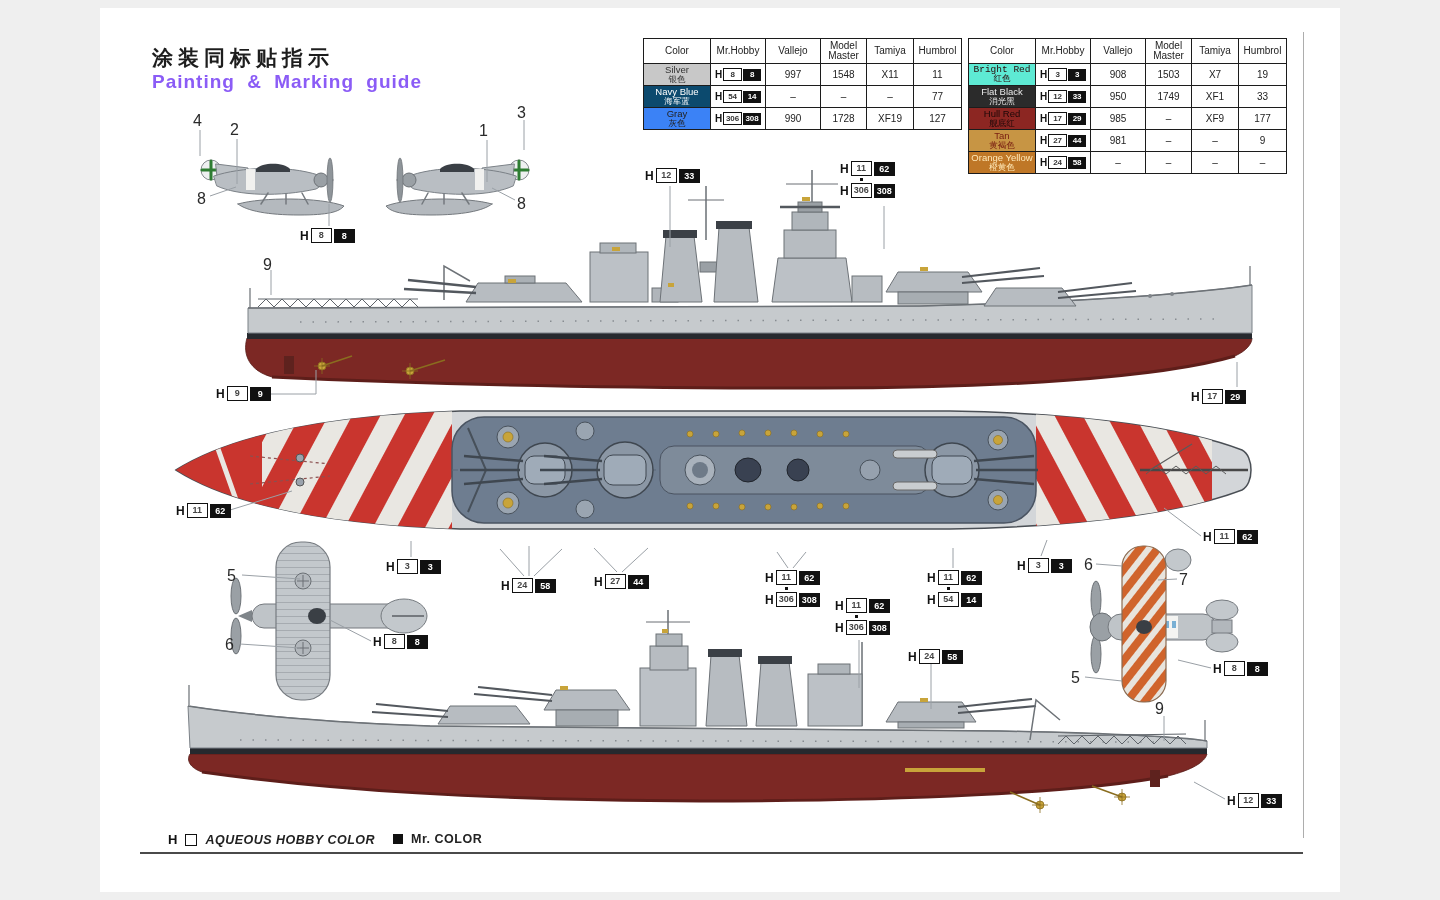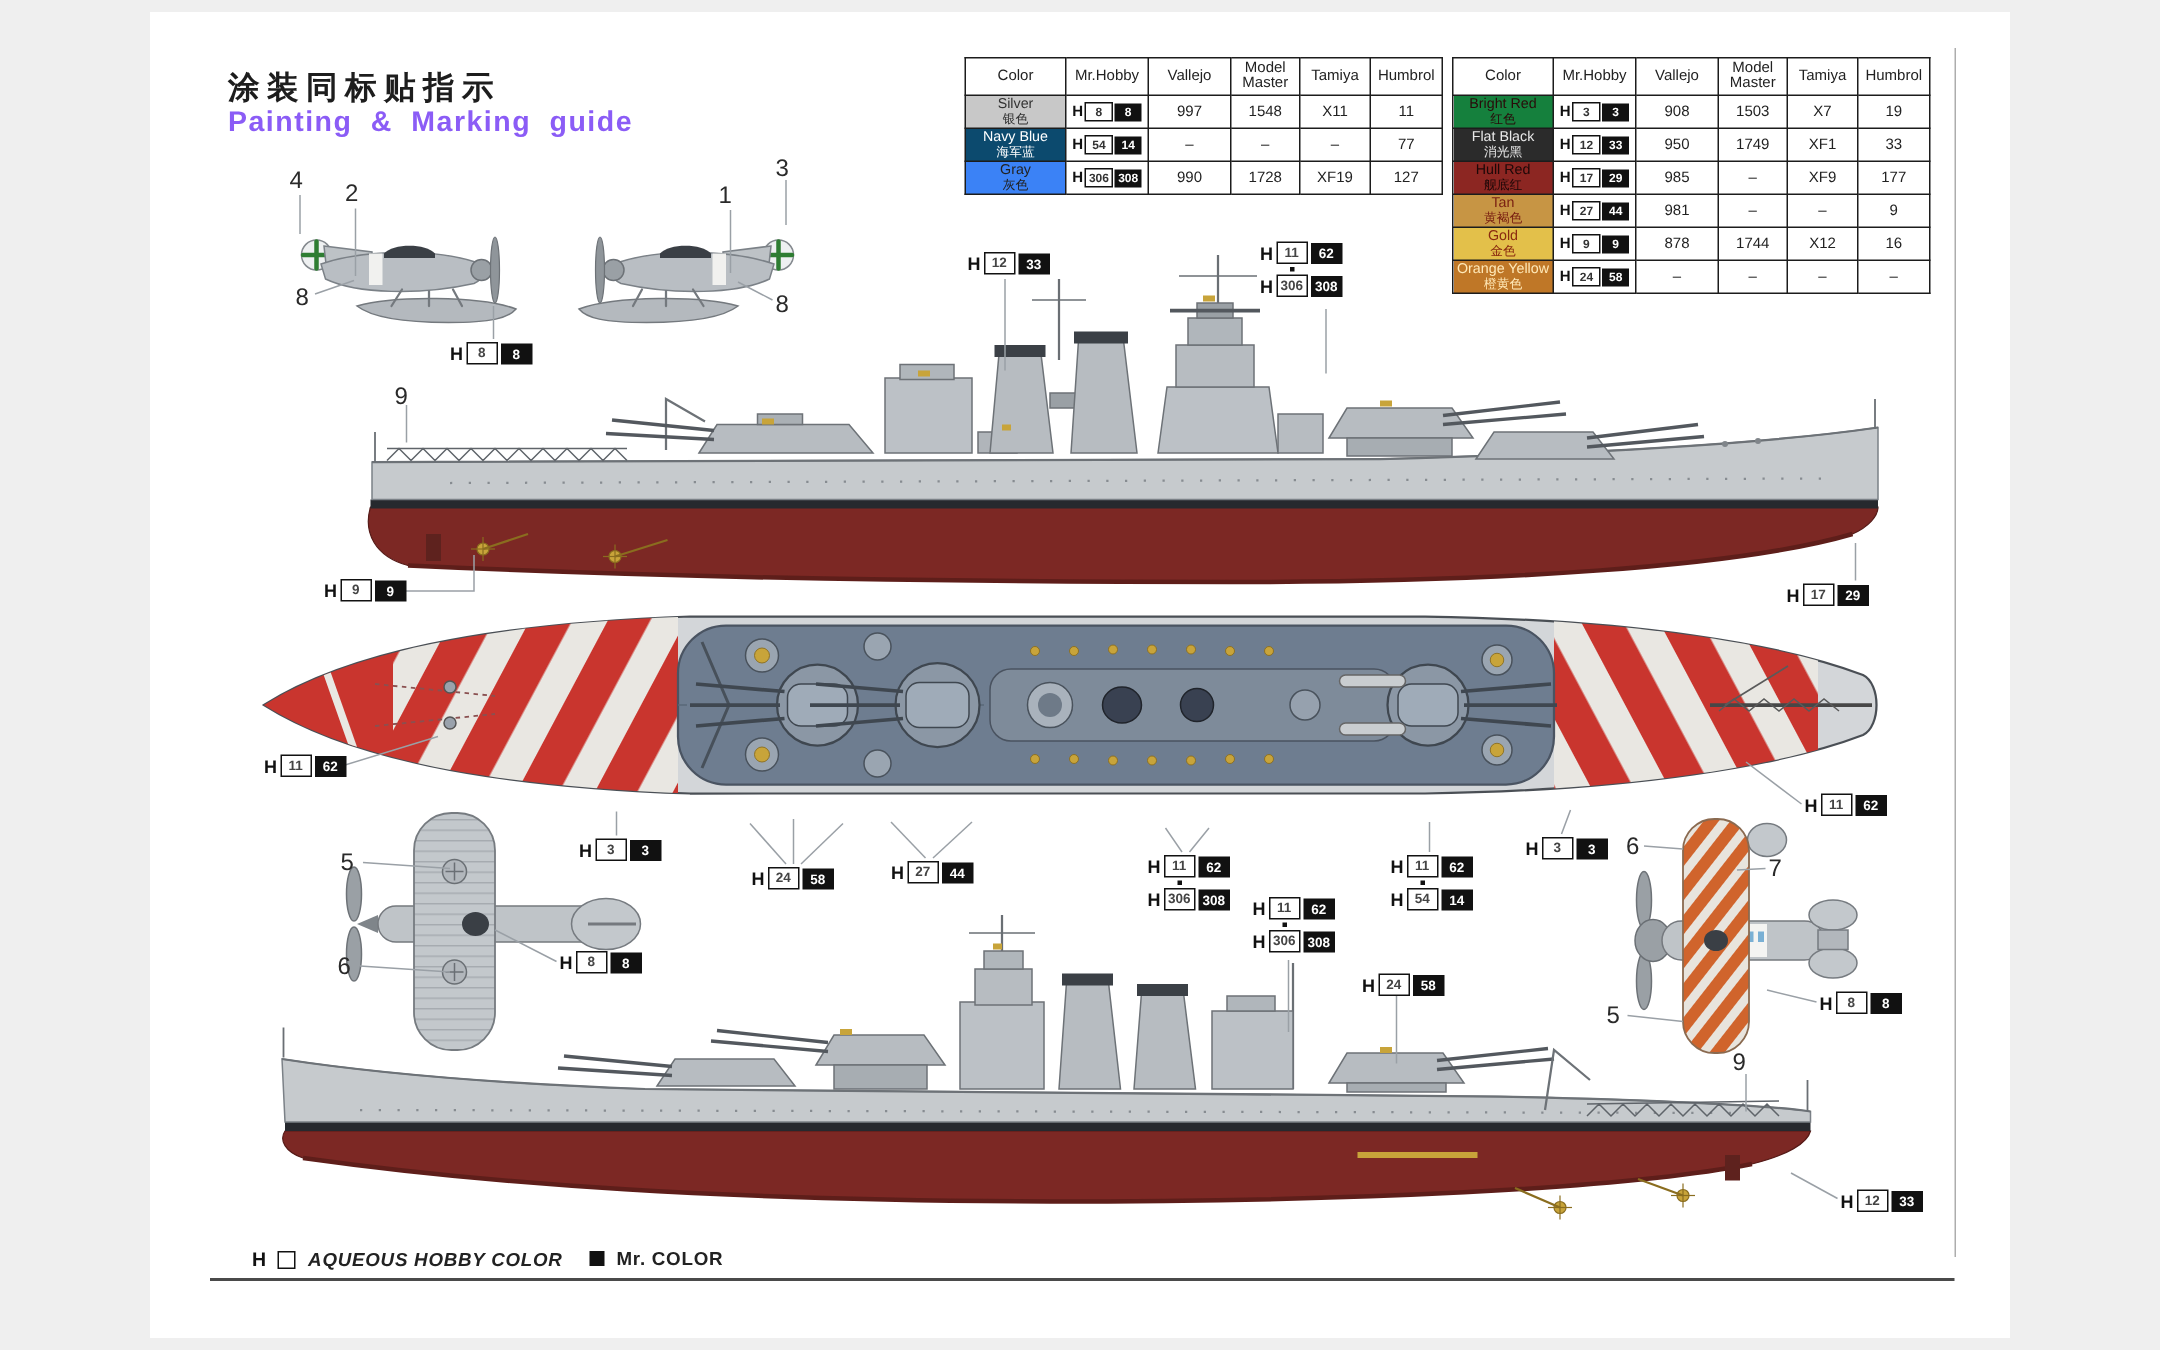--- a/index.html
+++ b/index.html
@@ -452,21 +452,21 @@
           <th>Color</th>
           <th>Mr.Hobby</th>
           <th>Vallejo</th>
           <th>Model Master</th>
           <th>Tamiya</th>
           <th>Humbrol</th>
         </tr>
       </thead>
     <tbody>
         <tr>
-          <td class="swatch" style="background: #15803d; color: rgb(42, 10, 10);">
+          <td class="swatch" style="background: #5eead4; color: rgb(42, 10, 10); font-family: Liberation Mono, monospace;">
             <div class="nm">Bright Red</div>
             <div class="cn">红色</div>
           </td>
           <td>
             <span class="tchip">
               <span class="h">H</span>
               <span class="w">3</span>
               <span class="b">3</span>
             </span>
           </td>
@@ -518,37 +518,20 @@
             <span class="tchip">
               <span class="h">H</span>
               <span class="w">27</span>
               <span class="b">44</span>
             </span>
           </td>
           <td>981</td>
           <td>–</td>
           <td>–</td>
           <td>9</td>
-        </tr>
-        <tr>
-          <td class="swatch" style="background: rgb(227, 192, 74); color: rgb(138, 42, 16);">
-            <div class="nm">Gold</div>
-            <div class="cn">金色</div>
-          </td>
-          <td>
-            <span class="tchip">
-              <span class="h">H</span>
-              <span class="w">9</span>
-              <span class="b">9</span>
-            </span>
-          </td>
-          <td>878</td>
-          <td>1744</td>
-          <td>X12</td>
-          <td>16</td>
         </tr>
         <tr>
           <td class="swatch" style="background: rgb(191, 119, 39); color: rgb(255, 233, 184);">
             <div class="nm">Orange Yellow</div>
             <div class="cn">橙黄色</div>
           </td>
           <td>
             <span class="tchip">
               <span class="h">H</span>
               <span class="w">24</span>

